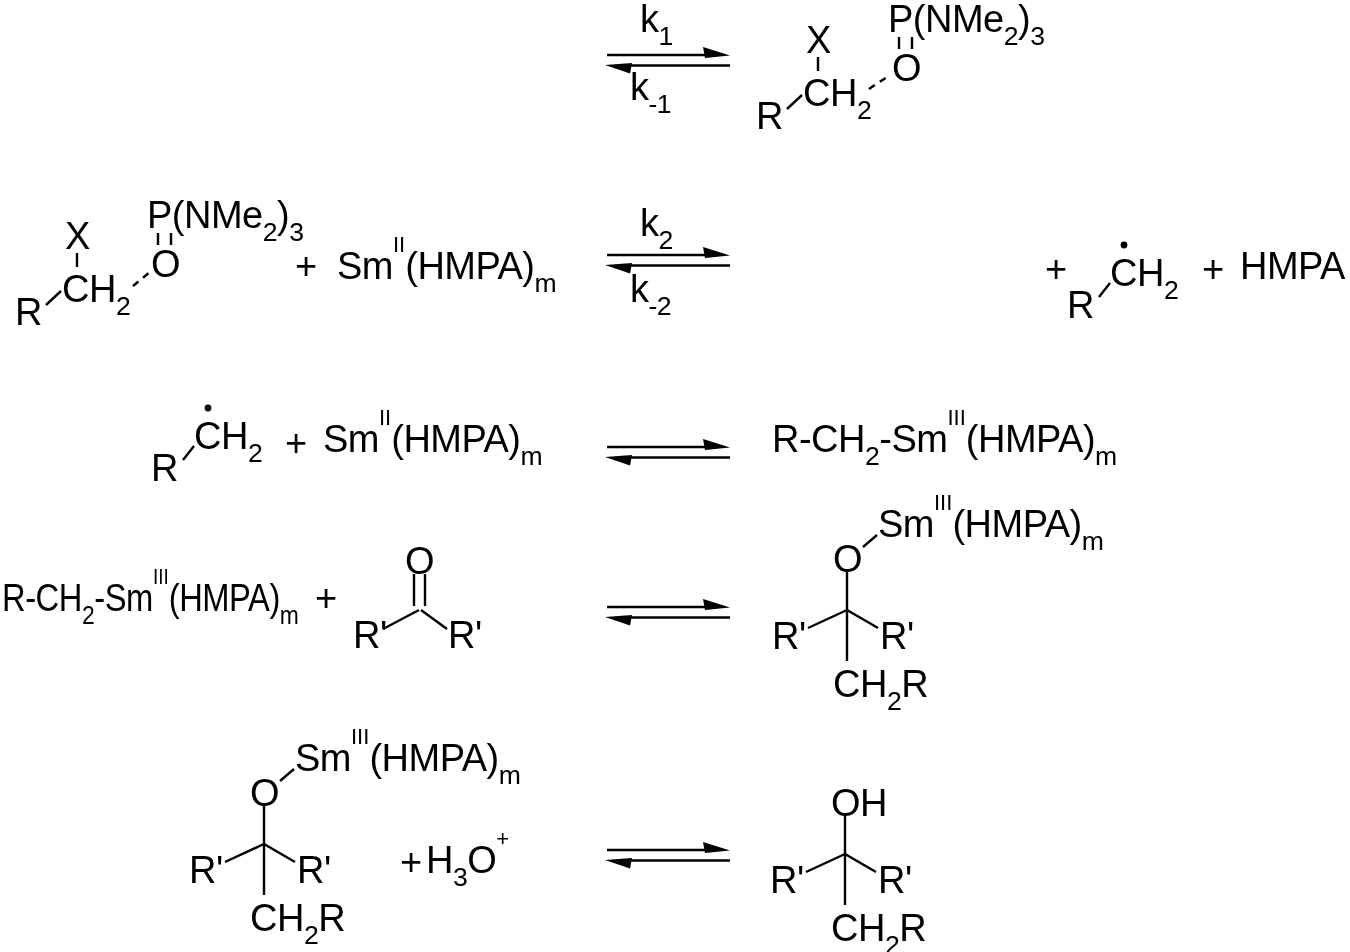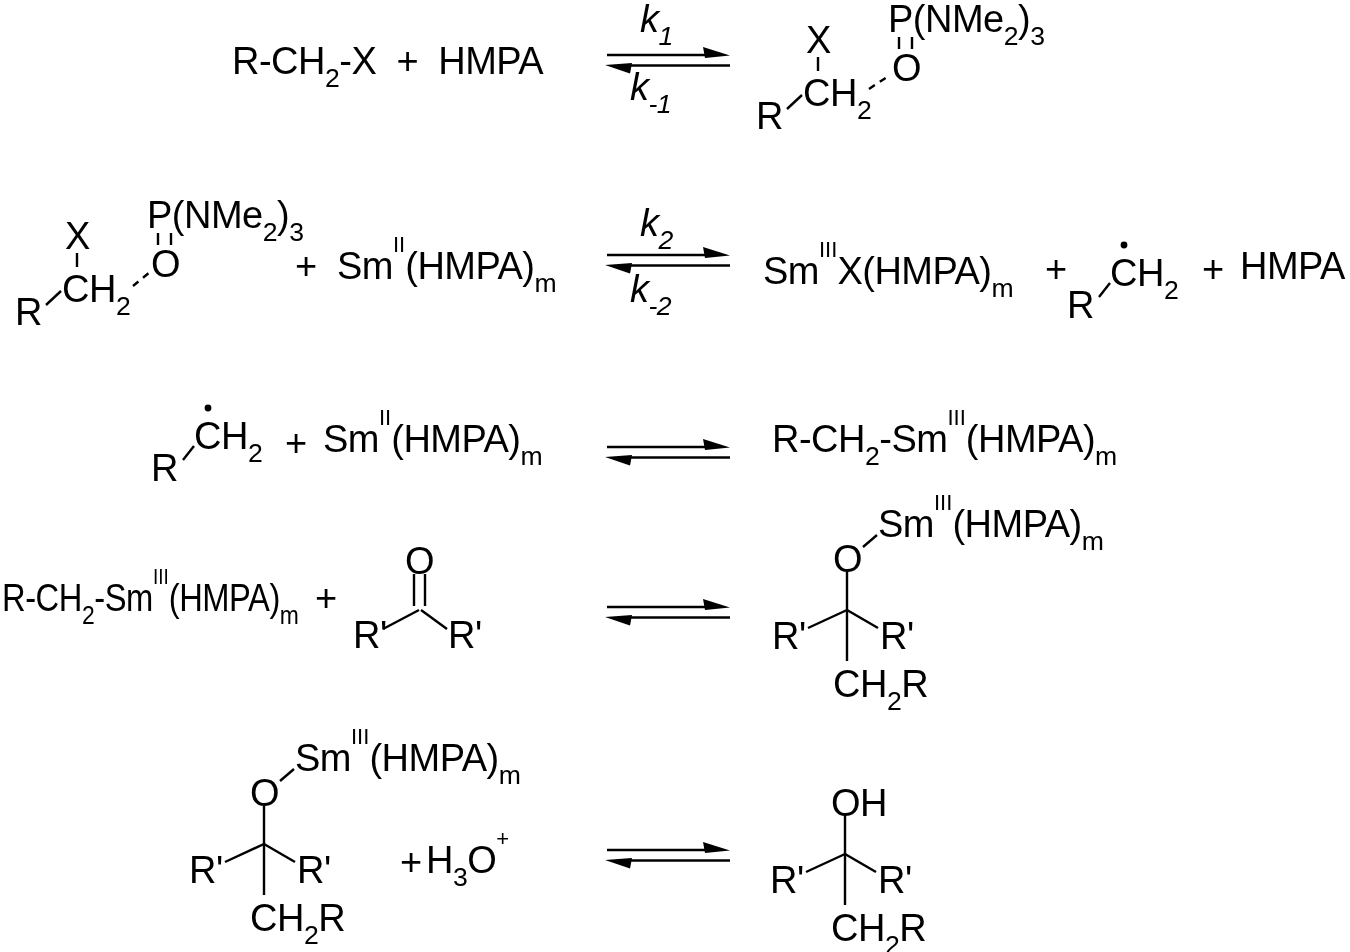--- a/index.html
+++ b/index.html
@@ -13,21 +13,21 @@
   }
   .f{
     position:absolute;
     font:38px/1 "Liberation Sans", sans-serif;
     color:#000;
     white-space:pre;
     letter-spacing:-0.5px;
   }
   .f sub{font-size:70%;line-height:0;position:relative;top:.18em;}
   .f sup{font-size:58%;line-height:0;position:relative;top:-.62em;letter-spacing:0;}
-  .it{font-style:italic;}
+  .it{}
   .narrow{transform:scaleX(.86);transform-origin:0 0;}
   svg.overlay{position:absolute;left:0;top:0;pointer-events:none;}
   svg.overlay line, svg.overlay path{stroke:#000;stroke-width:2.4;fill:none;}
   svg.overlay polygon, svg.overlay circle{fill:#000;stroke:none;}
 </style>
 </head>
 <body>
 
 <div class="canvas">
 
@@ -115,41 +115,39 @@
       <polygon points="632,858 605,860 630,868.5"></polygon>
     </g>
 
     <g>
       <line x1="845" y1="814" x2="845" y2="905"></line>
       <line x1="806" y1="872" x2="845" y2="854"></line>
       <line x1="845" y1="854" x2="876" y2="872"></line>
     </g>
   </svg>
 
-  <span class="f" style="left:232px;top:42px">R-CH<sub>2</sub>-X  +  HMPA</span>
   <span class="f it" style="left:640px;top:0px">k<sub>1</sub></span>
   <span class="f it" style="left:630px;top:68px">k<sub>-1</sub></span>
 
   <span class="f" style="left:888px;top:0px">P(NMe<sub>2</sub>)<sub>3</sub></span>
   <span class="f" style="left:806px;top:21px">X</span>
   <span class="f" style="left:892px;top:49px">O</span>
   <span class="f" style="left:803px;top:74px">CH<sub>2</sub></span>
   <span class="f" style="left:756px;top:97px">R</span>
 
   <span class="f" style="left:147px;top:196px">P(NMe<sub>2</sub>)<sub>3</sub></span>
   <span class="f" style="left:65px;top:217px">X</span>
   <span class="f" style="left:151px;top:245px">O</span>
   <span class="f" style="left:62px;top:270px">CH<sub>2</sub></span>
   <span class="f" style="left:15px;top:293px">R</span>
 
   <span class="f" style="left:295px;top:247px">+</span>
   <span class="f" style="left:337px;top:247px">Sm<sup>II</sup>(HMPA)<sub>m</sub></span>
   <span class="f it" style="left:640px;top:204px">k<sub>2</sub></span>
   <span class="f it" style="left:630px;top:270px">k<sub>-2</sub></span>
-  <span class="f" style="left:763px;top:252px">Sm<sup>III</sup>X(HMPA)<sub>m</sub></span>
   <span class="f" style="left:1045px;top:250px">+</span>
   <span class="f" style="left:1110px;top:254px">CH<sub>2</sub></span>
   <span class="f" style="left:1067px;top:286px">R</span>
   <span class="f" style="left:1202px;top:250px">+</span>
   <span class="f" style="left:1240px;top:247px">HMPA</span>
 
   <span class="f" style="left:194px;top:417px">CH<sub>2</sub></span>
   <span class="f" style="left:151px;top:449px">R</span>
   <span class="f" style="left:285px;top:424px">+</span>
   <span class="f" style="left:323px;top:420px">Sm<sup>II</sup>(HMPA)<sub>m</sub></span>

